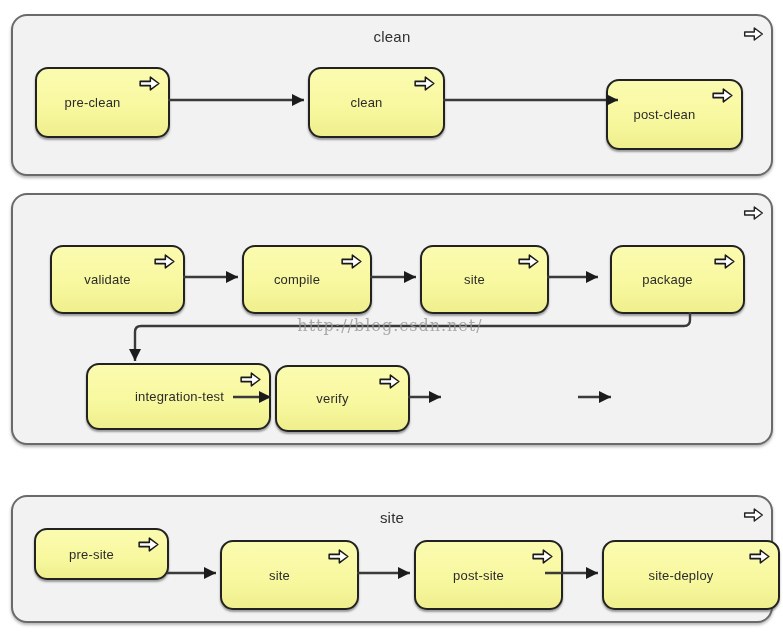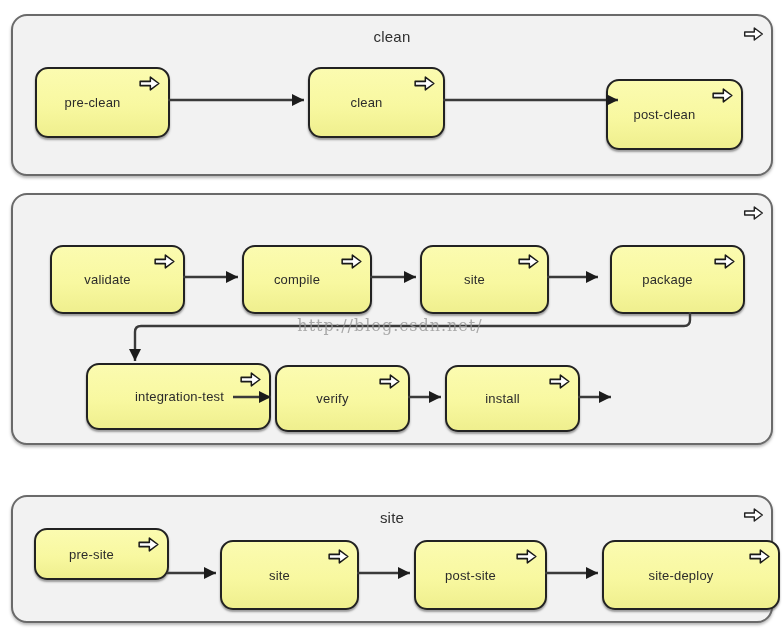--- a/index.html
+++ b/index.html
@@ -120,28 +120,20 @@
       </span>
     </div>
     <div class="node" style="left:262px;top:170px;width:135px;height:67px;">
       <span class="node-label">verify</span>
       <span class="node-arrow">
         <svg width="23" height="17" viewBox="0 0 26 20">
             <path d="M2 7.5 L14 7.5 L14 2.5 L24 10 L14 17.5 L14 12.5 L2 12.5 Z" fill="#ffffff" stroke="#1a1a1a" stroke-width="1.8" stroke-linejoin="round"></path>
           </svg>
       </span>
     </div>
-    <div class="node" style="left:432px;top:170px;width:135px;height:67px;">
-      <span class="node-label">install</span>
-      <span class="node-arrow">
-        <svg width="23" height="17" viewBox="0 0 26 20">
-            <path d="M2 7.5 L14 7.5 L14 2.5 L24 10 L14 17.5 L14 12.5 L2 12.5 Z" fill="#ffffff" stroke="#1a1a1a" stroke-width="1.8" stroke-linejoin="round"></path>
-          </svg>
-      </span>
-    </div>
   </section>
 
   <section class="panel" style="left:11px;top:495px;width:762px;height:128px;">
     <div class="panel-title">site</div>
     <span class="panel-arrow">
       <svg width="21" height="16" viewBox="0 0 26 20">
           <path d="M2 7.5 L14 7.5 L14 2.5 L24 10 L14 17.5 L14 12.5 L2 12.5 Z" fill="#ffffff" stroke="#222" stroke-width="1.8" stroke-linejoin="round"></path>
         </svg>
     </span>
     <div class="node" style="left:21px;top:31px;width:135px;height:52px;align-items:center;">
@@ -153,21 +145,21 @@
       </span>
     </div>
     <div class="node" style="left:207px;top:43px;width:139px;height:70px;">
       <span class="node-label">site</span>
       <span class="node-arrow">
         <svg width="23" height="17" viewBox="0 0 26 20">
             <path d="M2 7.5 L14 7.5 L14 2.5 L24 10 L14 17.5 L14 12.5 L2 12.5 Z" fill="#ffffff" stroke="#1a1a1a" stroke-width="1.8" stroke-linejoin="round"></path>
           </svg>
       </span>
     </div>
-    <div class="node" style="left:401px;top:43px;width:133px;height:70px;">
+    <div class="node" style="left:401px;top:43px;width:149px;height:70px;">
       <span class="node-label">post-site</span>
       <span class="node-arrow">
         <svg width="23" height="17" viewBox="0 0 26 20">
             <path d="M2 7.5 L14 7.5 L14 2.5 L24 10 L14 17.5 L14 12.5 L2 12.5 Z" fill="#ffffff" stroke="#1a1a1a" stroke-width="1.8" stroke-linejoin="round"></path>
           </svg>
       </span>
     </div>
     <div class="node" style="left:589px;top:43px;width:178px;height:70px;">
       <span class="node-label">site-deploy</span>
       <span class="node-arrow">

